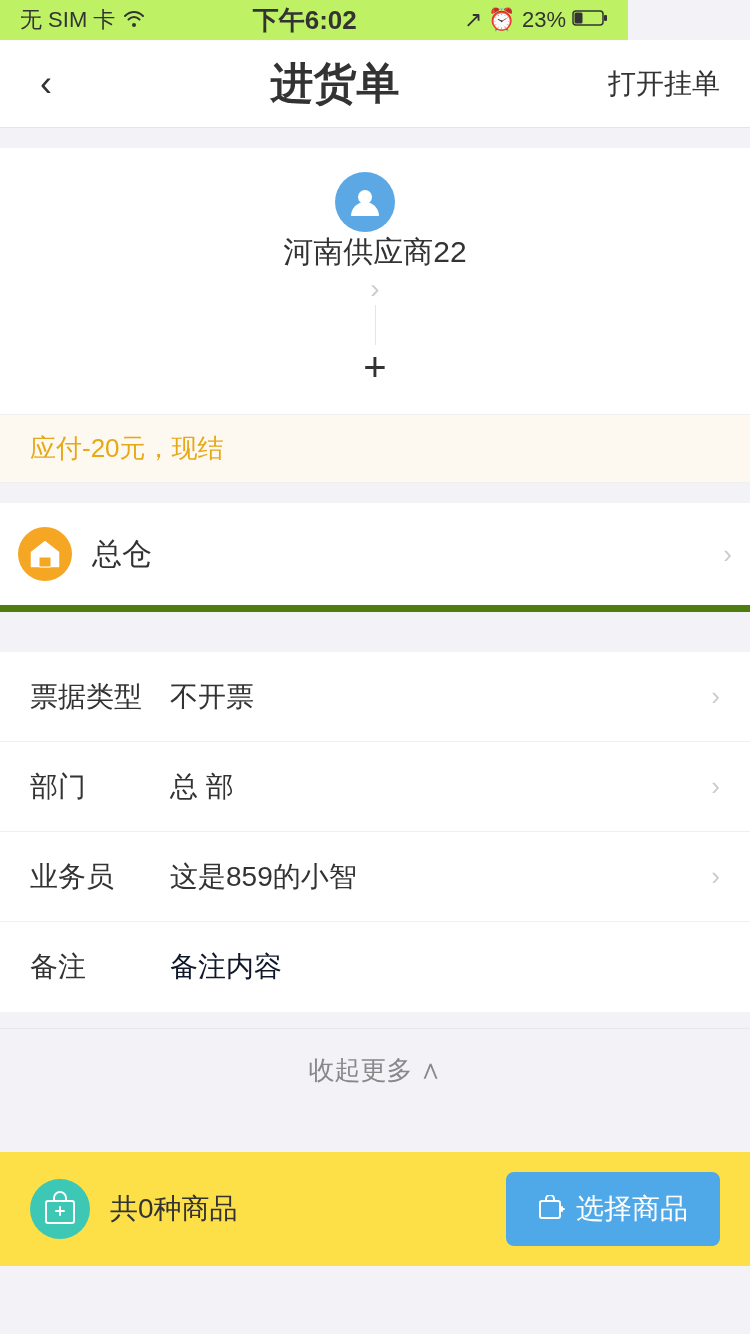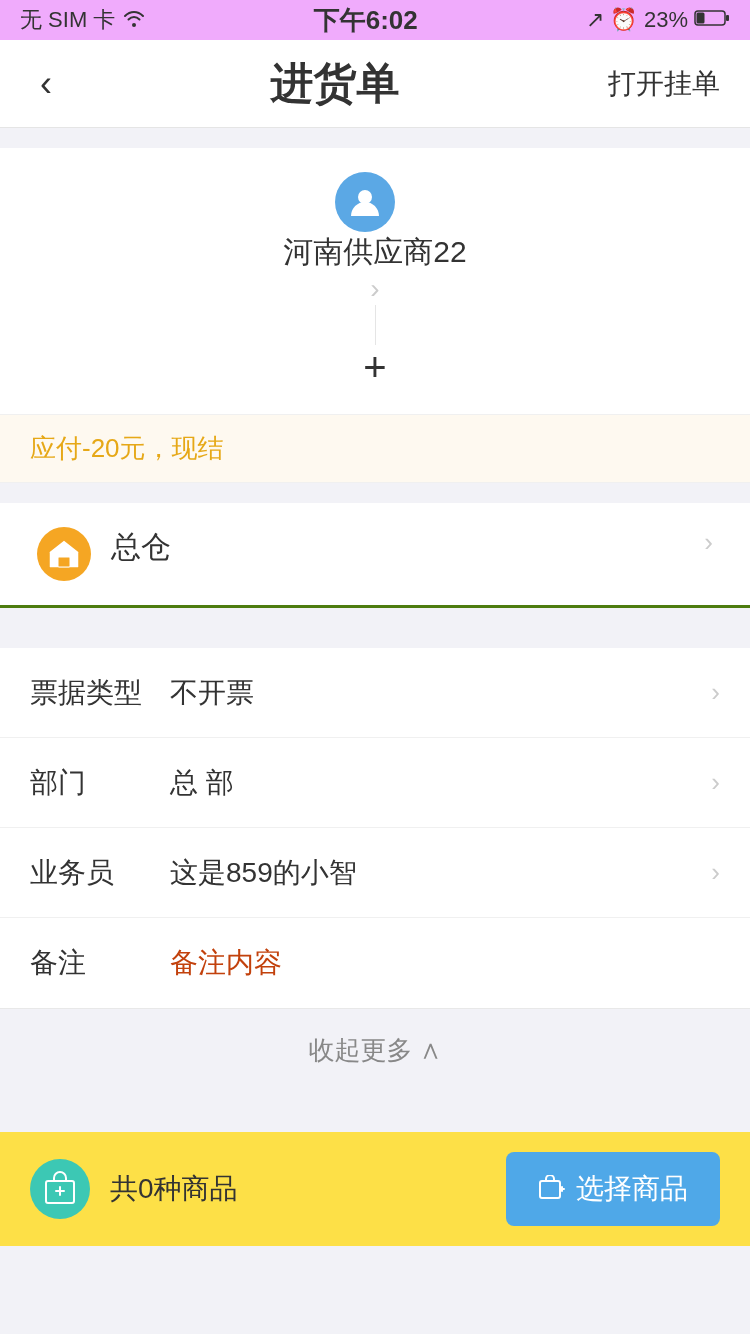--- a/index.html
+++ b/index.html
@@ -8,23 +8,23 @@
       width: 750px;
       min-height: 1334px;
       background: #f2f2f7;
       font-family: -apple-system, "PingFang SC", "Helvetica Neue", Arial, sans-serif;
       font-size: 28px;
       color: #333;
     }
 
     
     .status-bar {
-      width: 750px;
+      width: 628px;
       height: 40px;
-      background: #f0abfc;
+      background: #bef264;
       display: flex;
       align-items: center;
       justify-content: space-between;
       padding: 0 20px;
       font-size: 22px;
       color: #333;
     }
     .status-left { display: flex; align-items: center; gap: 8px; }
     .status-center { font-size: 26px; font-weight: 600; }
     .status-right { display: flex; align-items: center; gap: 6px; font-size: 22px; }
@@ -123,24 +123,24 @@
     }
 
     .section-gap-small {
       height: 20px;
       background: #f2f2f7;
     }
 
     
     .warehouse-row {
       display: flex;
-      align-items: flex-start;
-      padding: 24px 37px;
-      background: #fff;
-      border-bottom: 3px solid #4d7c0f;
+      align-items: center;
+      padding: 24px 18px;
+      background: #fff;
+      border-bottom: 7px solid #4d7c0f;
     }
     .warehouse-icon {
       width: 54px;
       height: 54px;
       border-radius: 50%;
       background: #f5a623;
       display: flex;
       align-items: center;
       justify-content: center;
       margin-right: 20px;
@@ -176,33 +176,34 @@
     }
     .form-value {
       flex: 1;
       font-size: 28px;
       color: #333;
       padding-left: 20px;
     }
     .form-placeholder {
       flex: 1;
       font-size: 28px;
-      color: #c2410c;
+      color: #0f172a;
       padding-left: 20px;
     }
 
     
     .collapse-bar {
       background: #f2f2f7;
       text-align: center;
       padding: 24px 0;
       font-size: 26px;
       color: #888;
       cursor: pointer;
       border-top: 1px solid #e8e8e8;
+      margin-top: 16px;
     }
 
     
     .product-bar {
       background: #fde047;
       display: flex;
       align-items: center;
       padding: 20px 30px;
       margin-top: 20px;
     }

